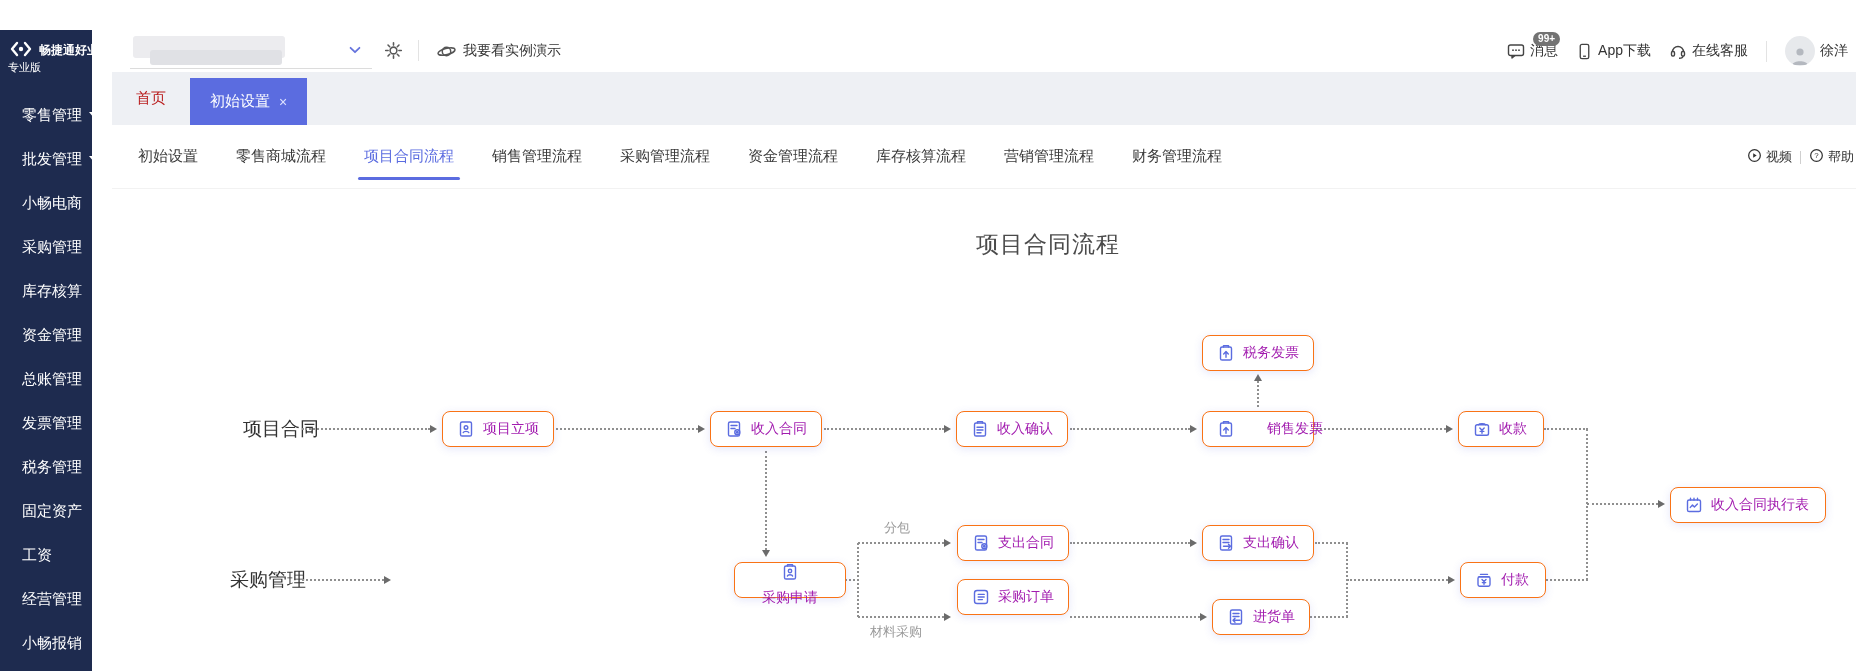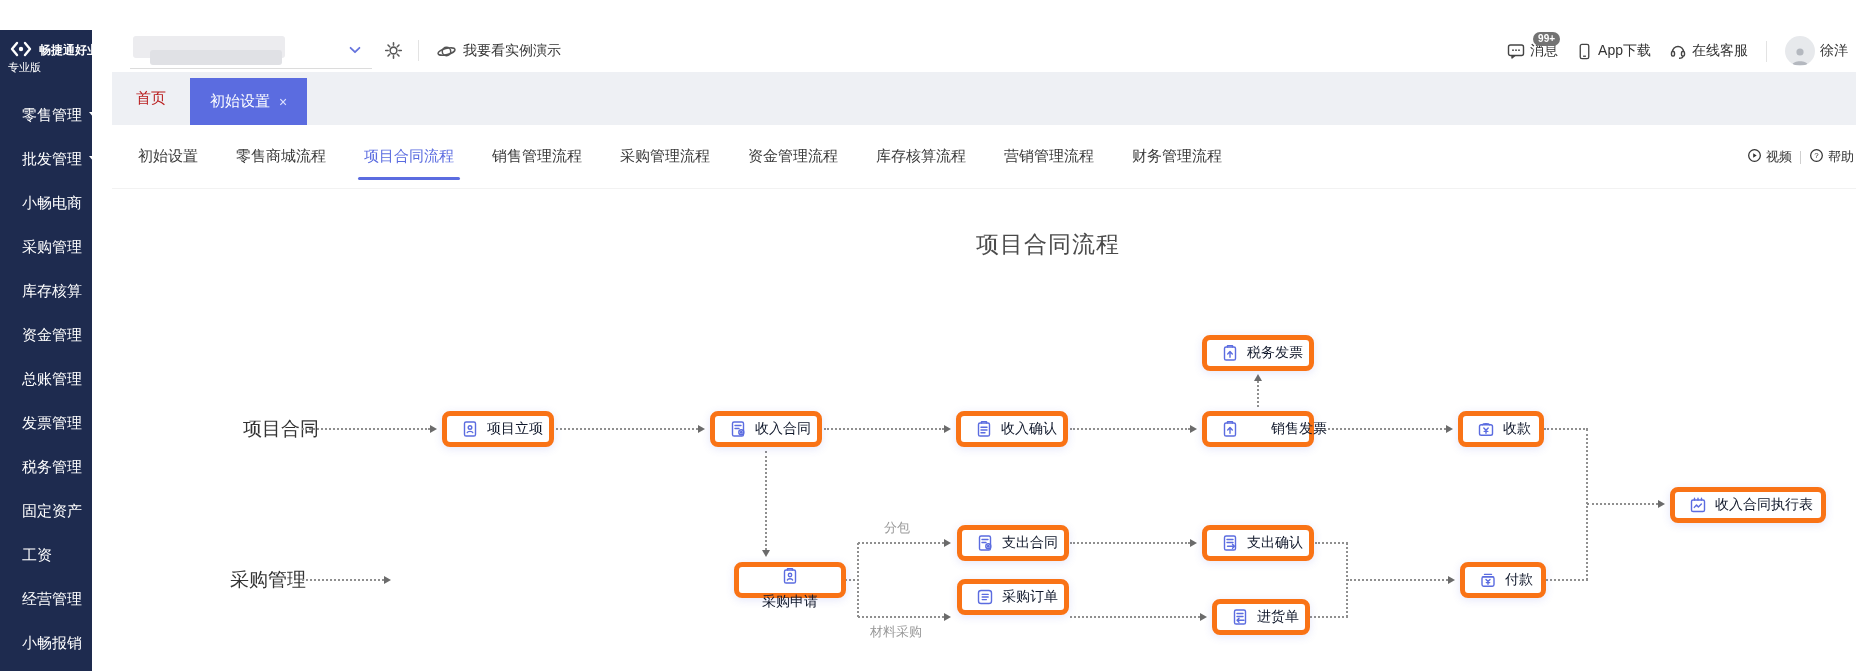--- a/index.html
+++ b/index.html
@@ -42,23 +42,23 @@
   .subtab { font-size:15px; color:#3a3a3a; cursor:pointer; position:relative; white-space:nowrap; }
   .subtab.active { color:#5b6ce0; }
   .subtab.active::after { content:""; position:absolute; left:-6px; right:-6px; bottom:-14px; height:3px; background:#5b6ce0; border-radius:2px; }
   .page-utils { position:absolute; right:2px; top:0; height:64px; display:flex; align-items:center; gap:8px; font-size:13px; color:#333; }
   .util-item { display:flex; align-items:flex-start; gap:4px; cursor:pointer; white-space:nowrap; }
   .util-divider { width:1px; height:13px; background:#cfcfcf; }
 
   
   .flow-canvas { position:absolute; left:112px; top:189px; width:1744px; height:482px; background:#fff; }
   .flow-title { position:absolute; left:826px; top:40px; width:220px; text-align:center; font-size:23px; color:#4a4a4a; letter-spacing:1px; }
-  .flow-node { position:absolute; height:36px; background:#fff; border:5px solid #f97316; border-radius:8px;
+  .flow-node { position:absolute; height:36px; background:#fff; border:1px solid #f97316; border-radius:8px;
     box-shadow:0 2px 9px rgba(91,108,224,.16); display:flex; align-items:center; gap:8px; padding:0 14px;
-    font-size:14px; color:#0f172a; cursor:pointer; white-space:nowrap; }
+    font-size:14px; color:#a21caf; cursor:pointer; white-space:nowrap; }
   .flow-node .nicon { width:18px; height:18px; flex:0 0 18px; }
   .row-label { position:absolute; font-size:19px; color:#333; white-space:nowrap; transform:translateY(-50%); }
   .branch-label { position:absolute; font-size:13px; color:#9a9a9a; white-space:nowrap; }
   .edge-h { position:absolute; border-top:2px dotted #8f8f8f; height:0; }
   .edge-v { position:absolute; border-left:2px dotted #8f8f8f; width:0; }
   .arr { position:absolute; width:0; height:0; }
   .arr.right { border-top:4px solid transparent; border-bottom:4px solid transparent; border-left:7px solid #6b6b6b; }
   .arr.up    { border-left:4px solid transparent; border-right:4px solid transparent; border-bottom:7px solid #6b6b6b; }
   .arr.down  { border-left:4px solid transparent; border-right:4px solid transparent; border-top:7px solid #6b6b6b; }
   svg { display:block; }

